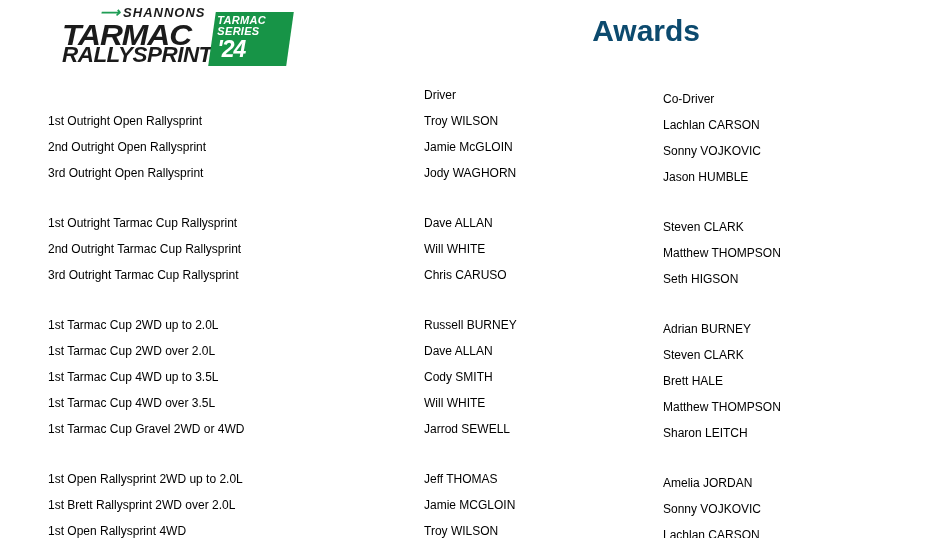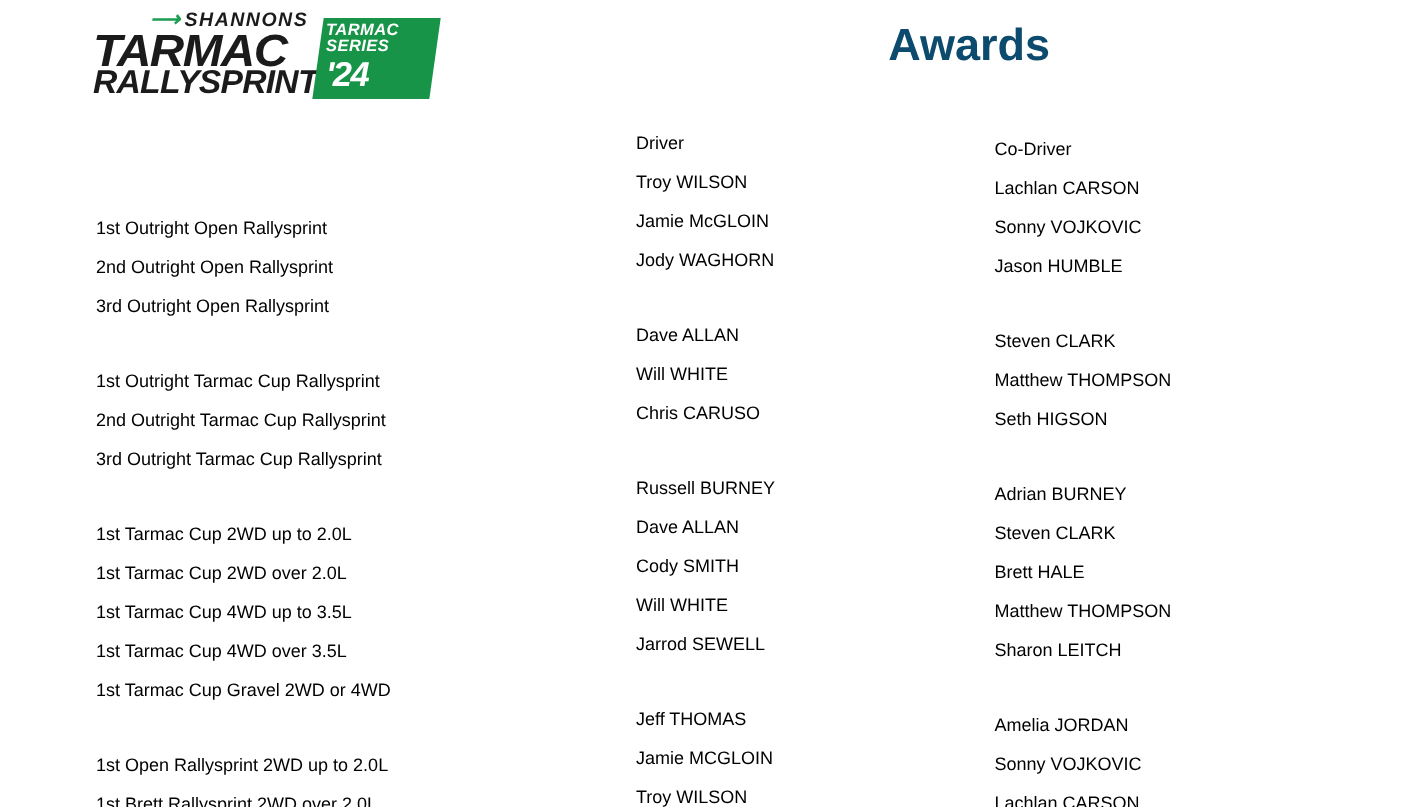--- a/index.html
+++ b/index.html
@@ -126,25 +126,24 @@
     height: 26px;
     line-height: 26px;
     position: relative;
     font-size: 12px;
   }
   .row.spacer {
     height: 24px;
   }
   .col-award {
     position: absolute;
-    left: 64px;
+    left: 48px;
     top: 0;
     width: 360px;
     white-space: nowrap;
-    margin-top: 31px;
   }
   .col-driver {
     position: absolute;
     left: 424px;
     top: 0;
     width: 230px;
     white-space: nowrap;
   }
   .col-codriver {
     position: absolute;

